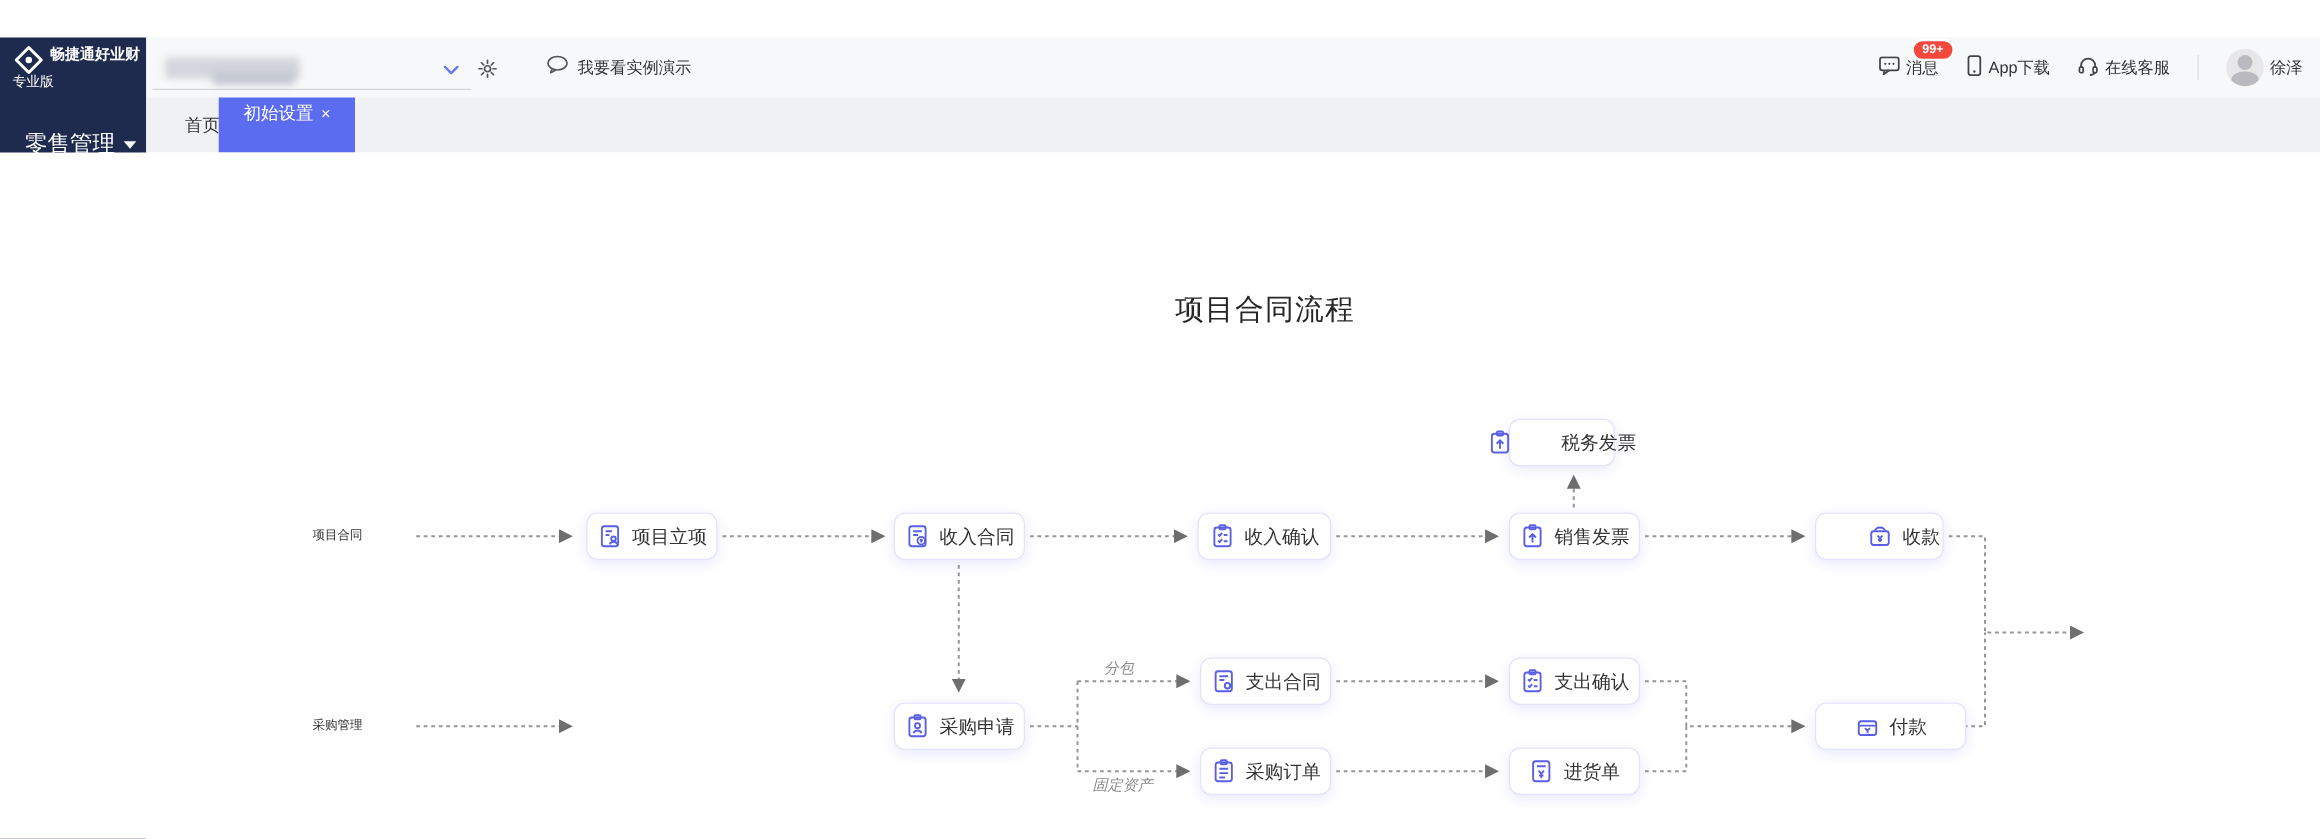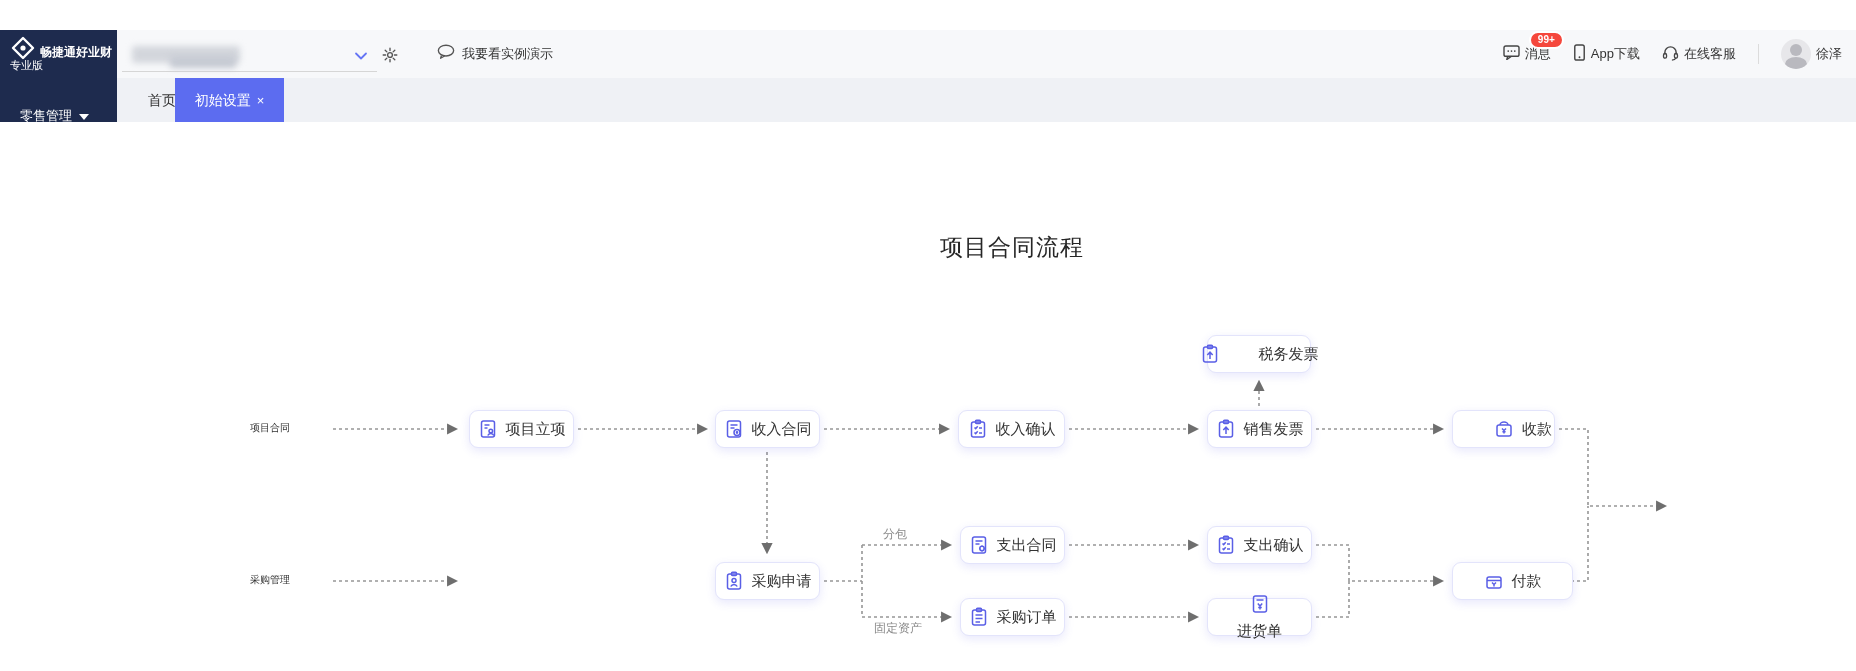--- a/index.html
+++ b/index.html
@@ -5,26 +5,26 @@
   * { margin:0; padding:0; box-sizing:border-box; }
   html,body { width:1856px; height:671px; overflow:hidden; background:#fff;
     font-family:"Liberation Sans","DejaVu Sans",sans-serif; }
   .screen { position:relative; width:1856px; height:671px; background:#fff; }
 
   
   .topstrip { position:absolute; left:0; top:0; width:1856px; height:30px; background:#fff; }
 
   
   .sidebar { position:absolute; left:0; top:30px; width:117px; height:641px; background:#1e2b4e; }
-  .logo-row { position:absolute; left:10px; top:5px; display:flex; align-items:flex-end; gap:4px; }
+  .logo-row { position:absolute; left:10px; top:5px; display:flex; align-items:flex-start; gap:4px; }
   .logo-mark { width:26px; height:26px; flex:0 0 auto; }
   .brand { color:#fff; font-size:12px; font-weight:bold; white-space:nowrap; letter-spacing:0; }
   .edition { position:absolute; left:10px; top:28px; color:#fff; font-size:11px; }
   .menu { position:absolute; left:0; top:64px; width:117px; }
-  .menu-item { height:43px; line-height:43px; padding-left:20px; color:#ffffff; font-size:13px;
+  .menu-item { height:43px; line-height:43px; padding-left:20px; color:#ffffff; font-size:18px;
     font-weight:500; white-space:nowrap; cursor:pointer; }
   .caret { display:inline-block; margin-left:7px; width:0; height:0; border-left:5px solid transparent;
     border-right:5px solid transparent; border-top:6px solid #ffffff; vertical-align:middle; }
   .side-thumb { position:absolute; right:0px; top:92px; width:5px; height:68px; background:#4c66f0; border-radius:3px; }
 
   
   .toolbar { position:absolute; left:117px; top:30px; width:1739px; height:48px; background:#f7f8fa; }
   .selector { position:absolute; left:5px; top:12px; width:255px; height:30px; border-bottom:1px solid #d6d6d6; cursor:pointer; }
   .blur1 { position:absolute; left:10px; top:4px; width:108px; height:17px; background:#d3d6dc; border-radius:3px; filter:blur(3px); }
   .blur2 { position:absolute; left:48px; top:14px; width:66px; height:12px; background:#c6cad3; border-radius:3px; filter:blur(3px); }
@@ -39,61 +39,61 @@
   .tb-divider { width:1px; height:20px; background:#dcdcdc; }
   .avatar { width:30px; height:30px; border-radius:50%; background:#e7e7ea; position:relative; overflow:hidden; flex:0 0 auto; }
   .avatar:before { content:""; position:absolute; left:9px; top:5px; width:12px; height:12px; border-radius:50%; background:#b9b9bf; }
   .avatar:after { content:""; position:absolute; left:4px; top:18px; width:22px; height:14px; border-radius:50%; background:#b9b9bf; }
   .uname { font-size:13px; color:#333; white-space:nowrap; }
 
   
   .tabbar { position:absolute; left:117px; top:78px; width:1739px; height:44px; background:#eff1f5; }
   .tab-home { position:absolute; left:13px; top:0; height:44px; line-height:44px; padding:0 18px;
     font-size:14px; color:#333; cursor:pointer; }
-  .tab-active { position:absolute; left:58px; top:0; height:44px; line-height:44px; width:109px; text-align:center;
+  .tab-active { position:absolute; left:58px; top:0; height:44px; line-height:24px; width:109px; text-align:center;
     background:#5c6cf0; color:#fff; font-size:14px; cursor:pointer; }
   .tab-close { margin-left:6px; font-size:13px; cursor:pointer; }
 
   
   .subnav { position:absolute; left:159px; top:144px; height:40px; display:flex; align-items:center; gap:30px; }
   .snav { font-size:14px; color:#333; cursor:pointer; white-space:nowrap; }
   .snav.active { font-size:17px; color:#5560ee; padding:0 6px 8px 6px; border-bottom:3px solid #4f58e3; margin-bottom:-11px; }
   .navright { position:absolute; left:1763px; top:150px; display:flex; align-items:center; gap:8px; font-size:13px; color:#333; }
   .nr-item { display:flex; align-items:center; gap:4px; cursor:pointer; }
   .nr-div { width:1px; height:14px; background:#bbb; }
 
   
   .canvas { position:absolute; left:0; top:122px; width:1856px; height:549px; background:#fff; }
   .flow-title { position:absolute; left:912px; top:110px; width:200px; text-align:center;
     font-size:23px; color:#262626; font-weight:500; letter-spacing:1px; }
   .rowlabel { position:absolute; width:80px; font-size:10px; color:#333; font-weight:500; white-space:nowrap; }
   #rl0 { left:250px; top:299px; }
   #rl1 { left:250px; top:451px; }
-  .branchlabel { position:absolute; font-size:12px; color:#8a8a8a; white-space:nowrap; }
+  .branchlabel { position:absolute; font-size:12px; color:#8a8a8a; white-space:nowrap;font-style:italic; }
   #bl0 { left:883px; top:404px; }
   #bl1 { left:874px; top:498px; }
 
   .node { position:absolute; height:38px; background:#fff; border:1px solid #e3e4fb; border-radius:9px;
     display:flex; align-items:center; justify-content:center; gap:8px;
     box-shadow:0 3px 10px rgba(91,95,232,0.14); cursor:pointer; }
   .nlabel { font-size:15px; color:#333; white-space:nowrap; }
   .nicon { width:20px; height:20px; flex:0 0 auto; display:flex; }
   
   #n0 { left:469px; top:288px; width:105px; }
   #n1 { left:715px; top:288px; width:105px; }
   #n2 { left:958px; top:288px; width:107px; }
-  #n3 { left:1207px; top:213px; width:104px;gap:39px; }
+  #n3 { left:1207px; top:213px; width:85px;gap:39px; }
   #n4 { left:1207px; top:288px; width:105px; }
   #n5 { left:1452px; top:288px; width:103px;padding-left:39px; }
   #n6 { left:1675px; top:365px; width:146px; }
   #n7 { left:715px; top:440px; width:105px; }
   #n8 { left:960px; top:404px; width:105px; }
   #n9 { left:1207px; top:404px; width:105px; }
   #n10 { left:960px; top:476px; width:105px; }
-  #n11 { left:1207px; top:476px; width:105px;flex-direction:column; }
+  #n11 { left:1207px; top:476px; width:105px; }
   #n12 { left:1452px; top:440px; width:121px; }
 
   .connectors { position:absolute; left:0; top:0; width:1856px; height:549px; pointer-events:none; }
 </style>
 </head>
 <body>
 
 <div class="screen">
 
   <div class="topstrip"></div>

